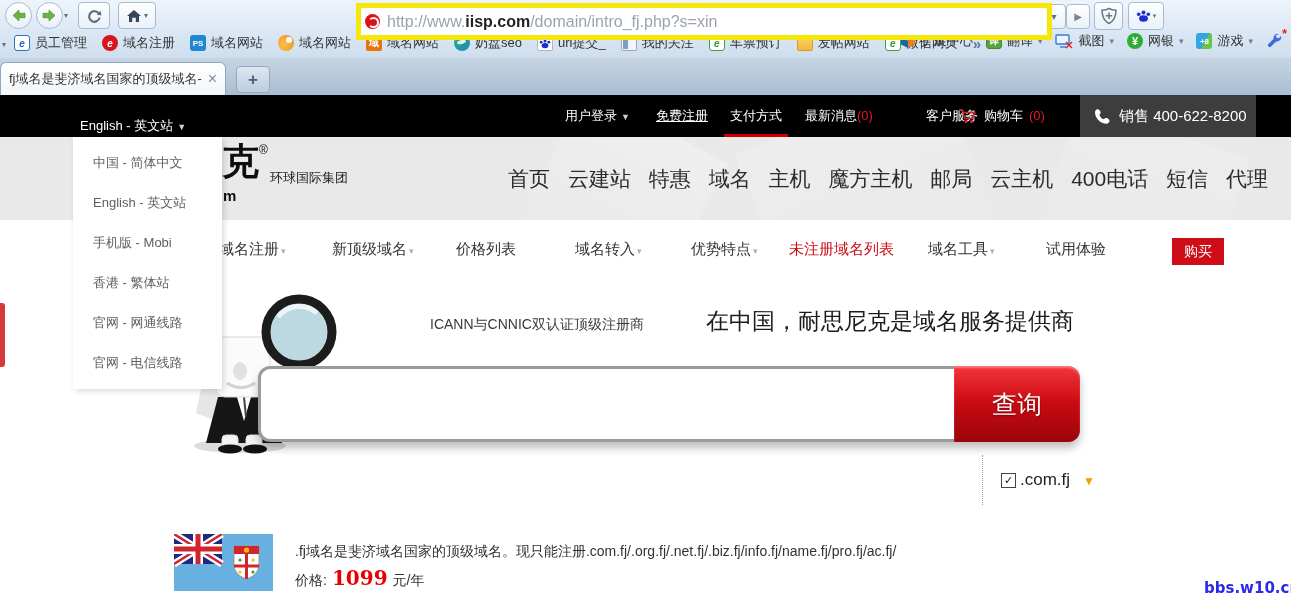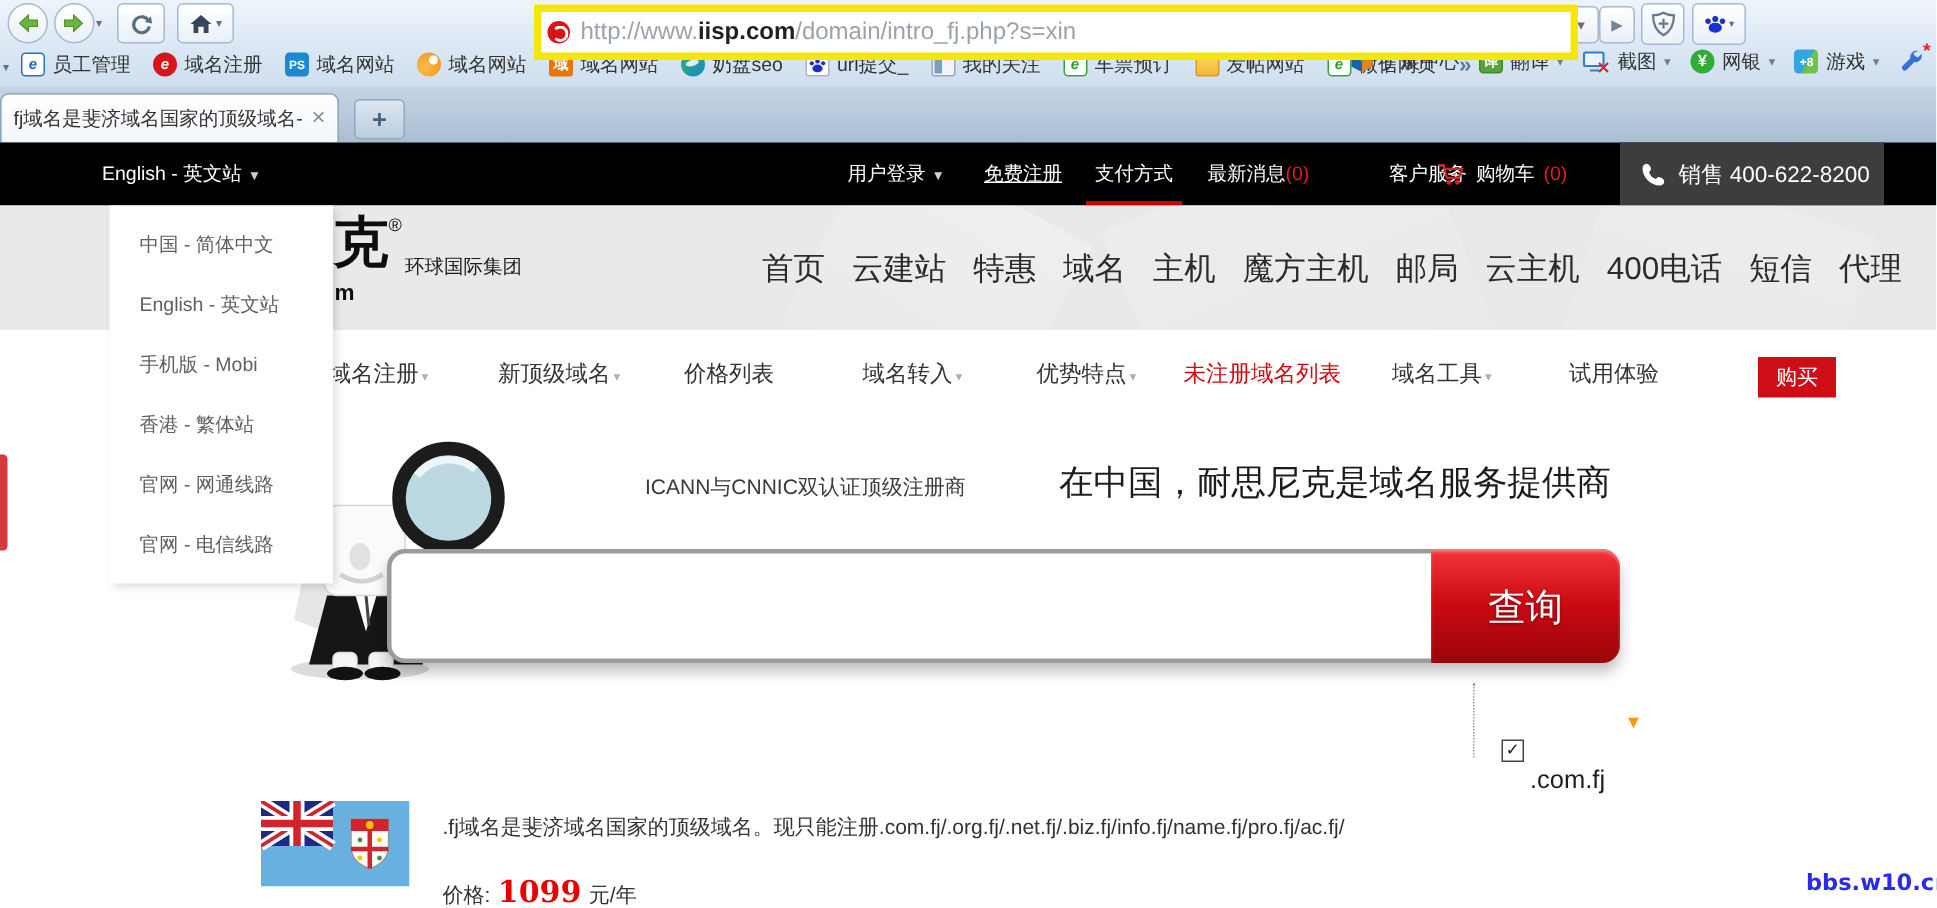--- a/index.html
+++ b/index.html
@@ -88,25 +88,25 @@
               box-shadow:0 6px 9px rgba(0,0,0,.25);}
   .search-input{position:absolute;left:8px;top:6px;width:670px;height:58px;border:none;outline:none;font-size:20px;}
   .search-btn{position:absolute;right:-3px;top:-3px;width:126px;height:76px;border-radius:0 12px 12px 0;
               background:linear-gradient(#f4353b,#cb0a12 48%,#9a050b);color:#fff;font-size:25px;
               display:flex;align-items:center;justify-content:center;
               text-shadow:0 1px 2px rgba(0,0,0,.45);box-shadow:inset 0 2px 2px rgba(255,255,255,.35);}
   .dotline{position:absolute;left:982px;top:455px;height:50px;border-left:1px dotted #9a9a9a;}
   .tld-row{position:absolute;left:1001px;top:470px;display:flex;align-items:center;gap:4px;}
   .cbx{width:13px;height:13px;border:1px solid #444;background:#fff;display:flex;align-items:center;
        justify-content:center;font-size:11px;color:#111;line-height:1;}
-  .tld-label{font-size:17px;color:#1e1e1e;margin-top:40px;}
+  .tld-label{font-size:17px;color:#1e1e1e;}
   .tld-arrow{position:absolute;left:1083px;top:474px;font-size:12px;color:#f59a00;}
   .flag{position:absolute;left:174px;top:534px;}
   .desc{position:absolute;left:295px;top:543px;font-size:14px;color:#333;}
-  .price-line{position:absolute;left:295px;top:566px;font-size:14px;color:#333;display:flex;align-items:baseline;gap:5px;margin-top:16px;}
+  .price-line{position:absolute;left:295px;top:566px;font-size:14px;color:#333;display:flex;align-items:baseline;gap:5px;}
   .price-val{color:#e80000;font-weight:bold;font-size:20px;font-family:"DejaVu Serif",serif;}
   .watermark{position:absolute;left:1204px;top:579px;font-size:15px;font-weight:bold;color:#2a2ae8;
              font-family:"DejaVu Sans",sans-serif;letter-spacing:0;}
   .mascot{position:absolute;left:188px;top:285px;}
 </style>
 </head>
 <body>
 
 <div id="screen">
 
@@ -262,21 +262,21 @@
 
   <div class="tabbar">
     <div class="tab-active">
       <span class="tab-title">fj域名是斐济域名国家的顶级域名- ...</span>
       <span class="tab-close">×</span>
     </div>
     <div class="tab-new">+</div>
   </div>
 
   <div class="blackbar">
-    <span class="blk-item" style="left:68px;"><span>English - 英文站</span><span class="caret-w">▼</span></span>
+    <span class="blk-item" style="left:80px;margin-top:10px;"><span>English - 英文站</span><span class="caret-w">▼</span></span>
     <span class="blk-item" style="left:565px;"><span>用户登录</span><span class="caret-w">▼</span></span>
     <span class="blk-item" style="left:656px;text-decoration:underline;">免费注册</span>
     <span class="blk-item pay-active" style="left:730px;">支付方式</span>
     <span class="blk-item" style="left:805px;"><span>最新消息</span><span class="cnt">(0)</span></span>
     <span class="blk-item" style="left:926px;">客户服务</span>
     <span class="blk-item" style="left:958px;display:flex;align-items:center;gap:6px;">
       <svg width="20" height="17">
         <path d="M1 2 H4.4 L6.6 10.5 H14.6 L16.8 4.6 H5.2" stroke="#d2212b" stroke-width="1.5" fill="none"></path>
         <circle cx="8" cy="13.6" r="1.6" fill="#d2212b"></circle>
           <circle cx="13.6" cy="13.6" r="1.6" fill="#d2212b"></circle>

